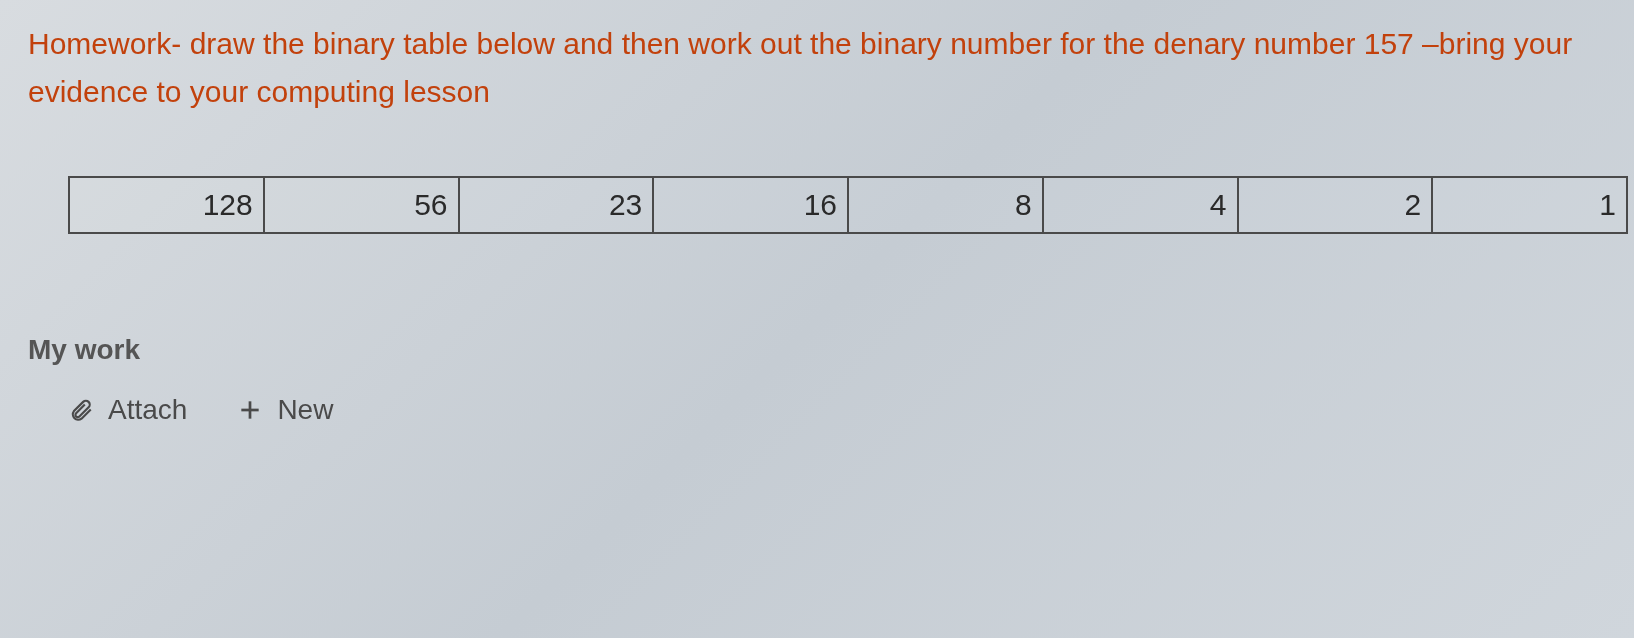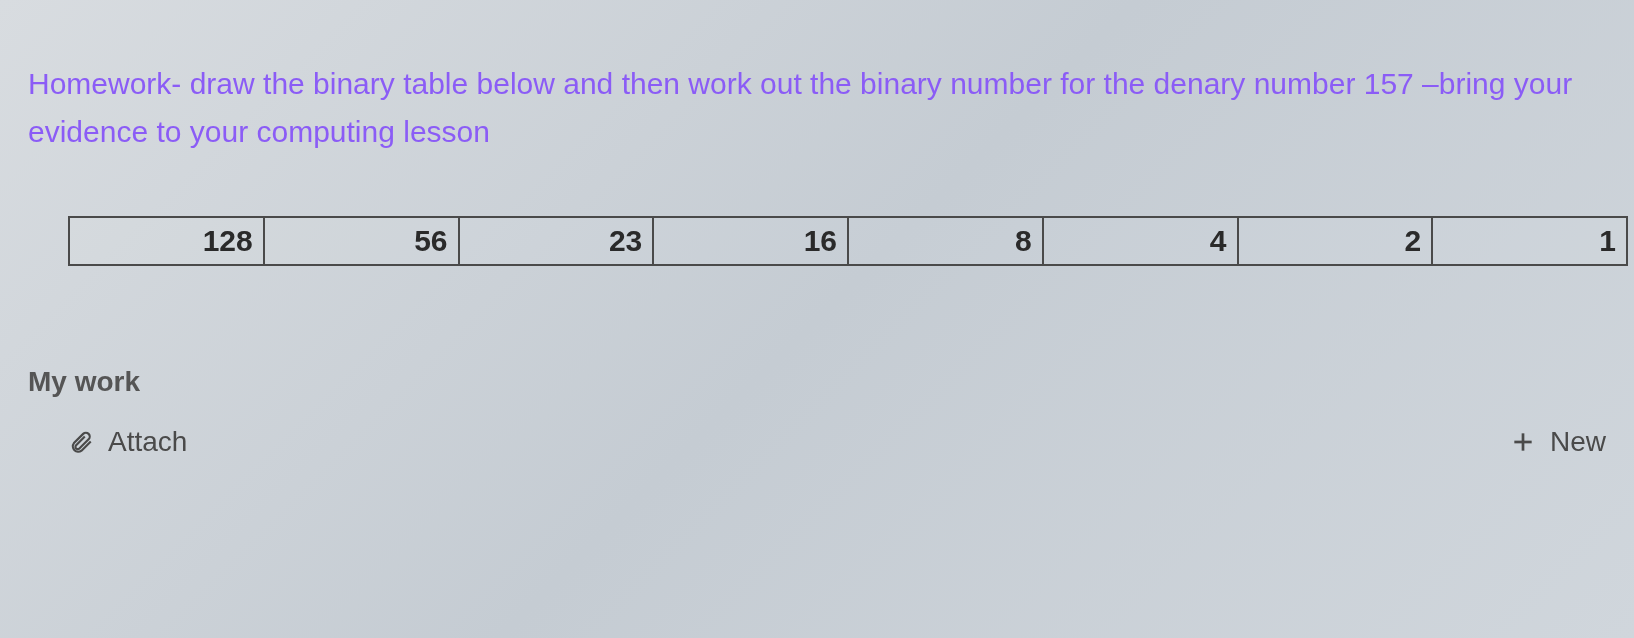--- a/index.html
+++ b/index.html
@@ -13,56 +13,54 @@
       width: 1634px;
       height: 638px;
       padding: 20px 28px;
       color: #2a2a2a;
       position: relative;
       overflow: hidden;
     }
     .instructions {
       font-size: 30px;
       line-height: 1.6;
-      color: #8b5cf6;
+      color: #c2410c;
       margin-bottom: 60px;
       font-weight: 400;
-      margin-top: 40px;
     }
     .table-wrap {
       margin-left: 40px;
       margin-bottom: 100px;
     }
     table.binary-table {
       border-collapse: collapse;
       width: 1560px;
     }
     table.binary-table td {
       border: 2px solid #4a4a4a;
-      height: 48px;
+      height: 56px;
       text-align: right;
       padding-right: 10px;
       font-size: 30px;
       color: #2a2a2a;
-      font-weight: 700;
+      font-weight: 400;
       width: 12.5%;
       background: rgba(255,255,255,0.05);
     }
     .my-work-label {
       font-size: 28px;
       color: #555;
       margin-bottom: 28px;
       font-weight: 700;
     }
     .actions {
       display: flex;
       gap: 50px;
       padding-left: 40px;
       align-items: center;
-      justify-content: space-between;
     }
     .action-btn {
       display: inline-flex;
       align-items: center;
       gap: 14px;
       font-size: 28px;
       color: #4a4a4a;
       cursor: pointer;
       font-weight: 400;
     }

